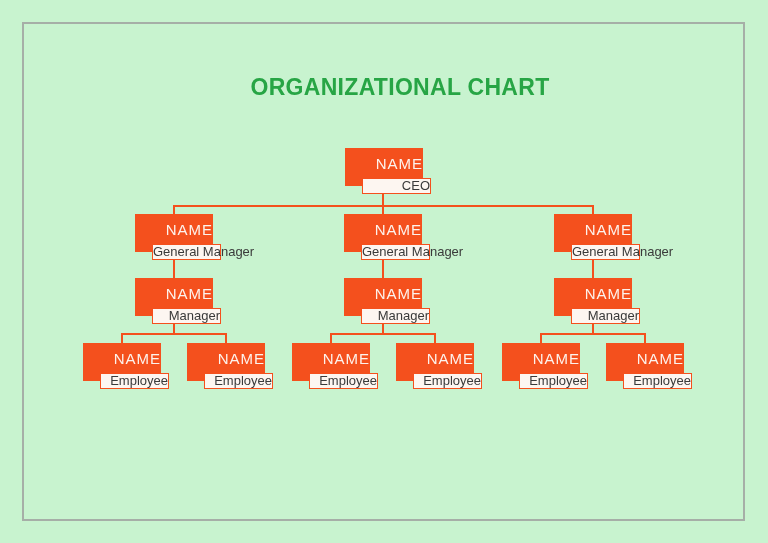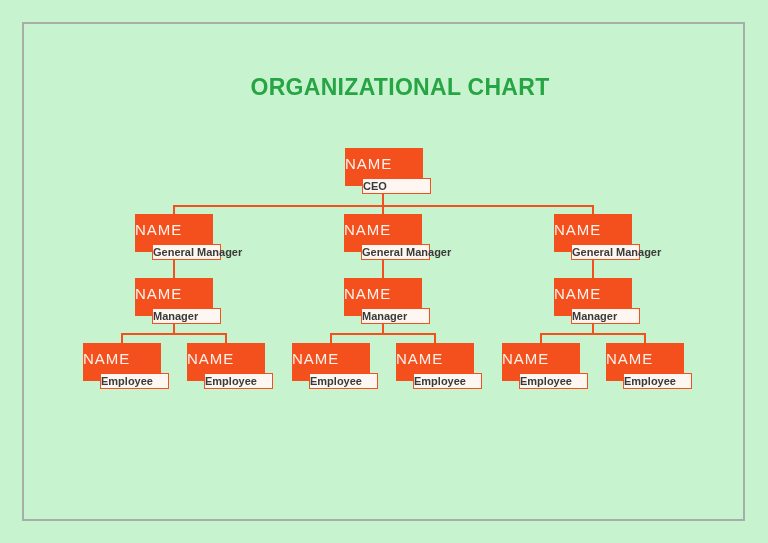--- a/index.html
+++ b/index.html
@@ -16,27 +16,27 @@
     position:absolute;left:0;top:58px;width:768px;margin:16px;
     text-align:center;font-size:23px;font-weight:700;letter-spacing:.3px;
     color:var(--title,#27a545);
   }
   .chart{position:absolute;left:0;top:0;width:768px;height:543px}
   .connector{position:absolute;background:var(--line,#f4501d)}
   .node{position:absolute;width:78px;height:48px}
   .node-box{
     width:78px;height:38px;background:var(--node,#f4501d);
     color:var(--nodetext,#fdf2ec);font-size:15px;letter-spacing:1px;
-    text-align:left;line-height:31px;
+    text-align:right;line-height:31px;
   }
   .node-role{
     position:absolute;left:17px;top:30px;width:67px;height:14px;
     background:var(--labelbg,#fdf6f1);border:1px solid var(--labelborder,#f4501d);
-    font-size:11px;font-weight:700;color:var(--labeltext,#3a3a3a);
-    text-align:left;line-height:14px;white-space:nowrap;
+    font-size:13px;font-weight:400;color:var(--labeltext,#3a3a3a);
+    text-align:right;line-height:14px;white-space:nowrap;
   }
 </style>
 </head>
 <body>
 
 <div class="frame"></div>
 <h1 class="title">ORGANIZATIONAL CHART</h1>
 <div class="chart">
     <div class="connector" style="left: 382px; top: 186px; width: 2px; height: 21px;"></div>
     <div class="connector" style="left: 173px; top: 205px; width: 421px; height: 2px;"></div>

